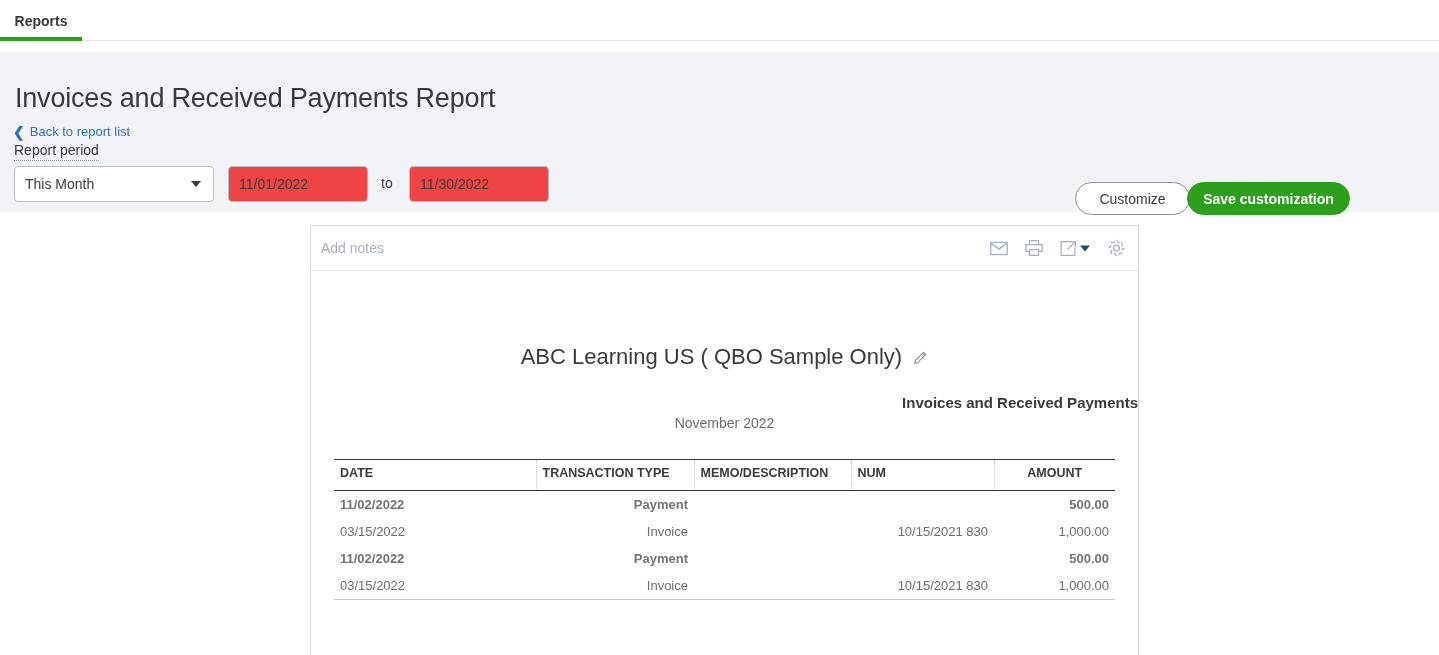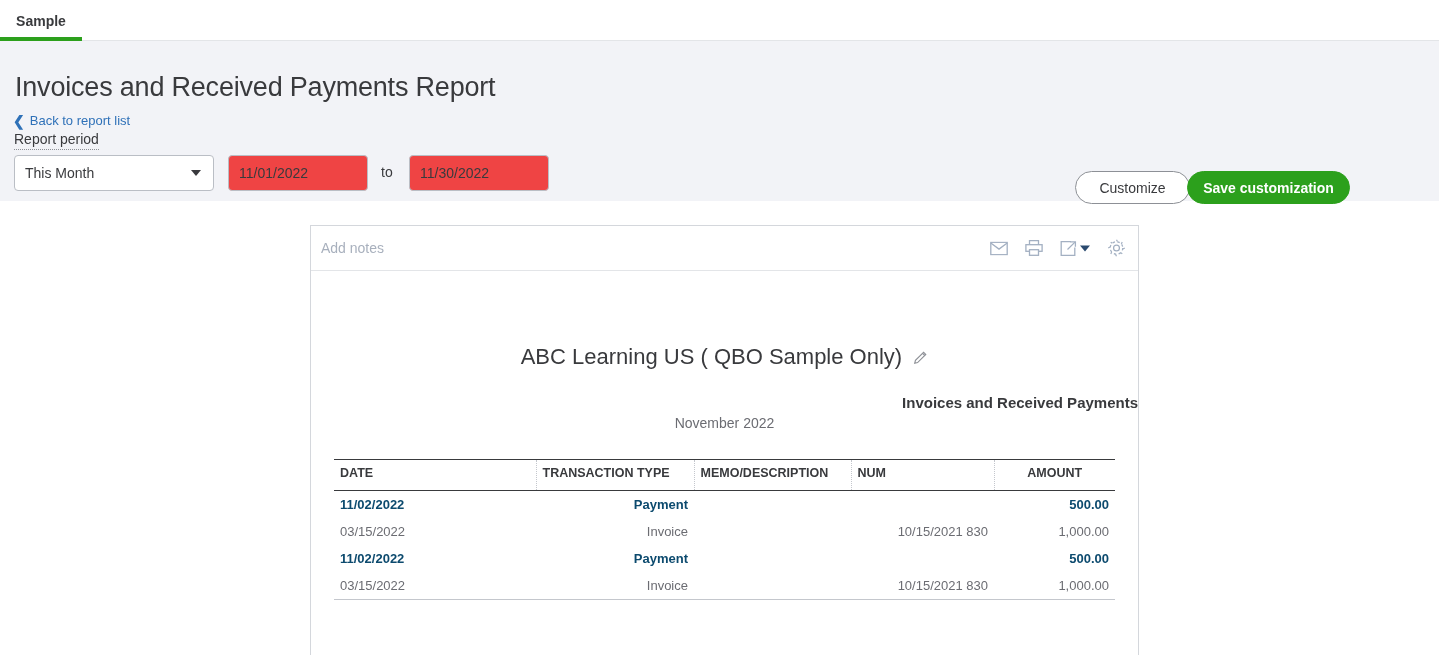--- a/index.html
+++ b/index.html
@@ -24,21 +24,21 @@
     font-size:14px; cursor:pointer; padding:0 10px;
   }
   .tab-reports { left:0; width:82px; color:#393a3d; font-weight:bold; }
   .tab-reports::after {
     content:""; position:absolute; left:0; bottom:0; width:82px; height:4px; background:#2CA01C;
   }
   .tab-perf { left:88px; color:#6b6c72; font-weight:normal; }
 
   
   .header-band {
-    position:absolute; left:0; top:41px; width:1439px; height:160px;
+    position:absolute; left:0; top:52px; width:1439px; height:160px;
     background:#F2F3F7;
   }
   .page-title {
     position:absolute; left:15px; top:31px;
     font-size:27px; color:#393a3d; font-weight:normal; letter-spacing:-0.2px;
     white-space:nowrap;
   }
   .back-link {
     position:absolute; left:13px; top:72px;
     font-size:13px; color:#2F71B8; cursor:pointer;
@@ -156,38 +156,38 @@
 
   tr.group-row td { padding-top:13px; padding-bottom:6px; font-size:13px; color:#393a3d; }
   .group-toggle {
     display:inline-block; width:0;height:0;
     border-left:5px solid transparent;border-right:5px solid transparent;
     border-top:6px solid #6b6c72; margin-right:9px; vertical-align:middle; cursor:pointer;
   }
   .group-label { vertical-align:middle; }
 
   tr.data-row td { padding-top:6px; padding-bottom:6px; }
-  tr.data-row.bold td { font-weight:bold; color:#0c4a6e; }
+  tr.data-row.bold td { font-weight:bold; color:#737373; }
   tr.data-row.light td { font-weight:normal; color:#6b6c72; }
   td.c-date { padding-left:22px; text-align:left; }
   td.c-type { text-align:right; padding-right:22px; }
   td.c-memo { text-align:right; }
   td.c-num  { text-align:right; padding-right:24px; }
   td.c-amt  { text-align:right; padding-right:4px; }
 
   tr.last-rule td { border-bottom:1px solid #c4c7cd; }
 </style>
 </head>
 <body>
 
 <div id="page">
 
   <div class="tabbar">
     <div class="tab tab-reports">
-      <span>Sample</span>
+      <span>Reports</span>
     </div>
   </div>
 
   <div class="header-band">
 
     <div class="page-title">Invoices and Received Payments Report</div>
 
     <div class="back-link">
       <span class="chev-left">❮</span>
       <span>Back to report list</span>

